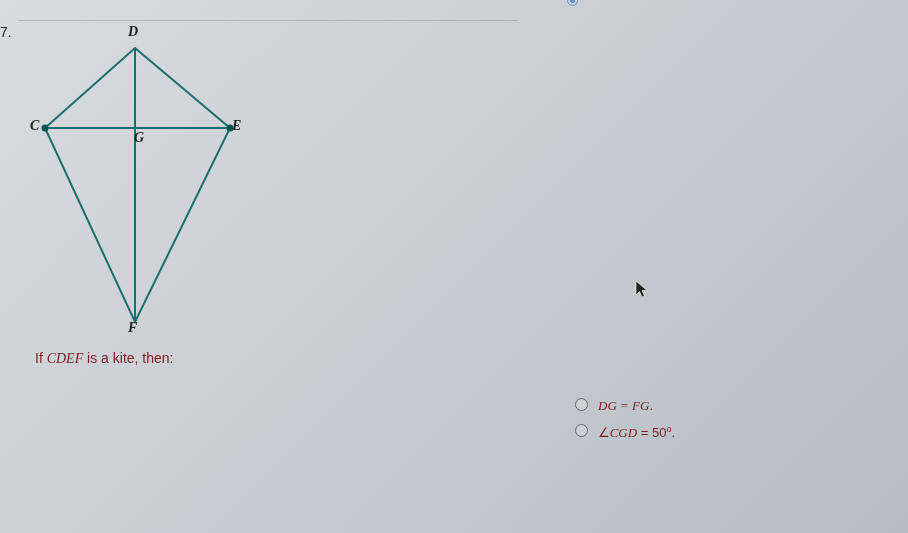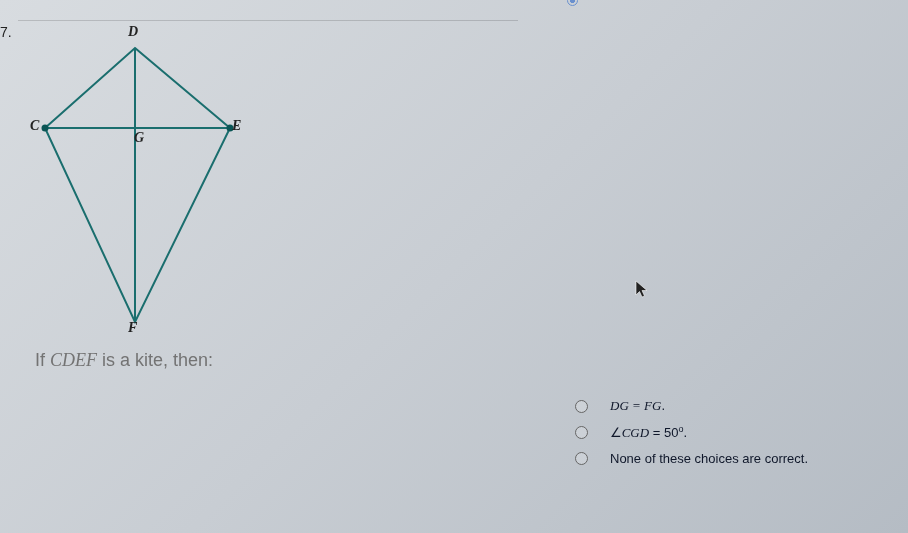--- a/index.html
+++ b/index.html
@@ -45,38 +45,37 @@
     }
     .lblD { left: 128px; top: 24px; }
     .lblC { left: 30px;  top: 118px; }
     .lblE { left: 232px; top: 118px; }
     .lblG { left: 134px; top: 130px; }
     .lblF { left: 128px; top: 320px; }
     .prompt {
       position: absolute;
       left: 35px;
       top: 350px;
-      font-size: 18px;
-      color: #737373;
+      font-size: 14px;
+      color: #7f1d1d;
       font-family: Arial, sans-serif;
     }
     .prompt .var { font-style: italic; font-family: "Times New Roman", serif; }
     .choices {
       position: absolute;
       left: 575px;
       top: 398px;
       width: 320px;
     }
     .choice {
       display: flex;
-      align-items: center;
-      gap: 22px;
+      gap: 10px;
       margin-bottom: 10px;
       font-size: 13px;
-      color: #0f172a;
+      color: #7f1d1d;
       cursor: pointer;
     }
     .radio {
       width: 13px;
       height: 13px;
       border: 1.5px solid #666;
       border-radius: 50%;
       flex: 0 0 13px;
       background: rgba(255,255,255,0.2);
     }
@@ -133,23 +132,19 @@
 
 <div class="choices">
   <div class="choice">
     <div class="radio"></div>
     <div class="choice-text"><span class="ital">DG = FG</span><span>.</span></div>
   </div>
   <div class="choice">
     <div class="radio"></div>
     <div class="choice-text"><span class="angle">∠</span><span class="ital">CGD</span><span> = 50</span><span class="sup">o</span><span>.</span></div>
   </div>
-  <div class="choice">
-    <div class="radio"></div>
-    <div class="choice-text">None of these choices are correct.</div>
-  </div>
 </div>
 
 <div class="cursor">
   <svg viewBox="0 0 15 20">
       <path d="M1 1 L1 15 L4.5 11.5 L7 17 L9.5 16 L7 10.5 L12 10.5 Z" fill="#222" stroke="#fff" stroke-width="0.6"></path>
     </svg>
 </div>
 
 </body></html>

